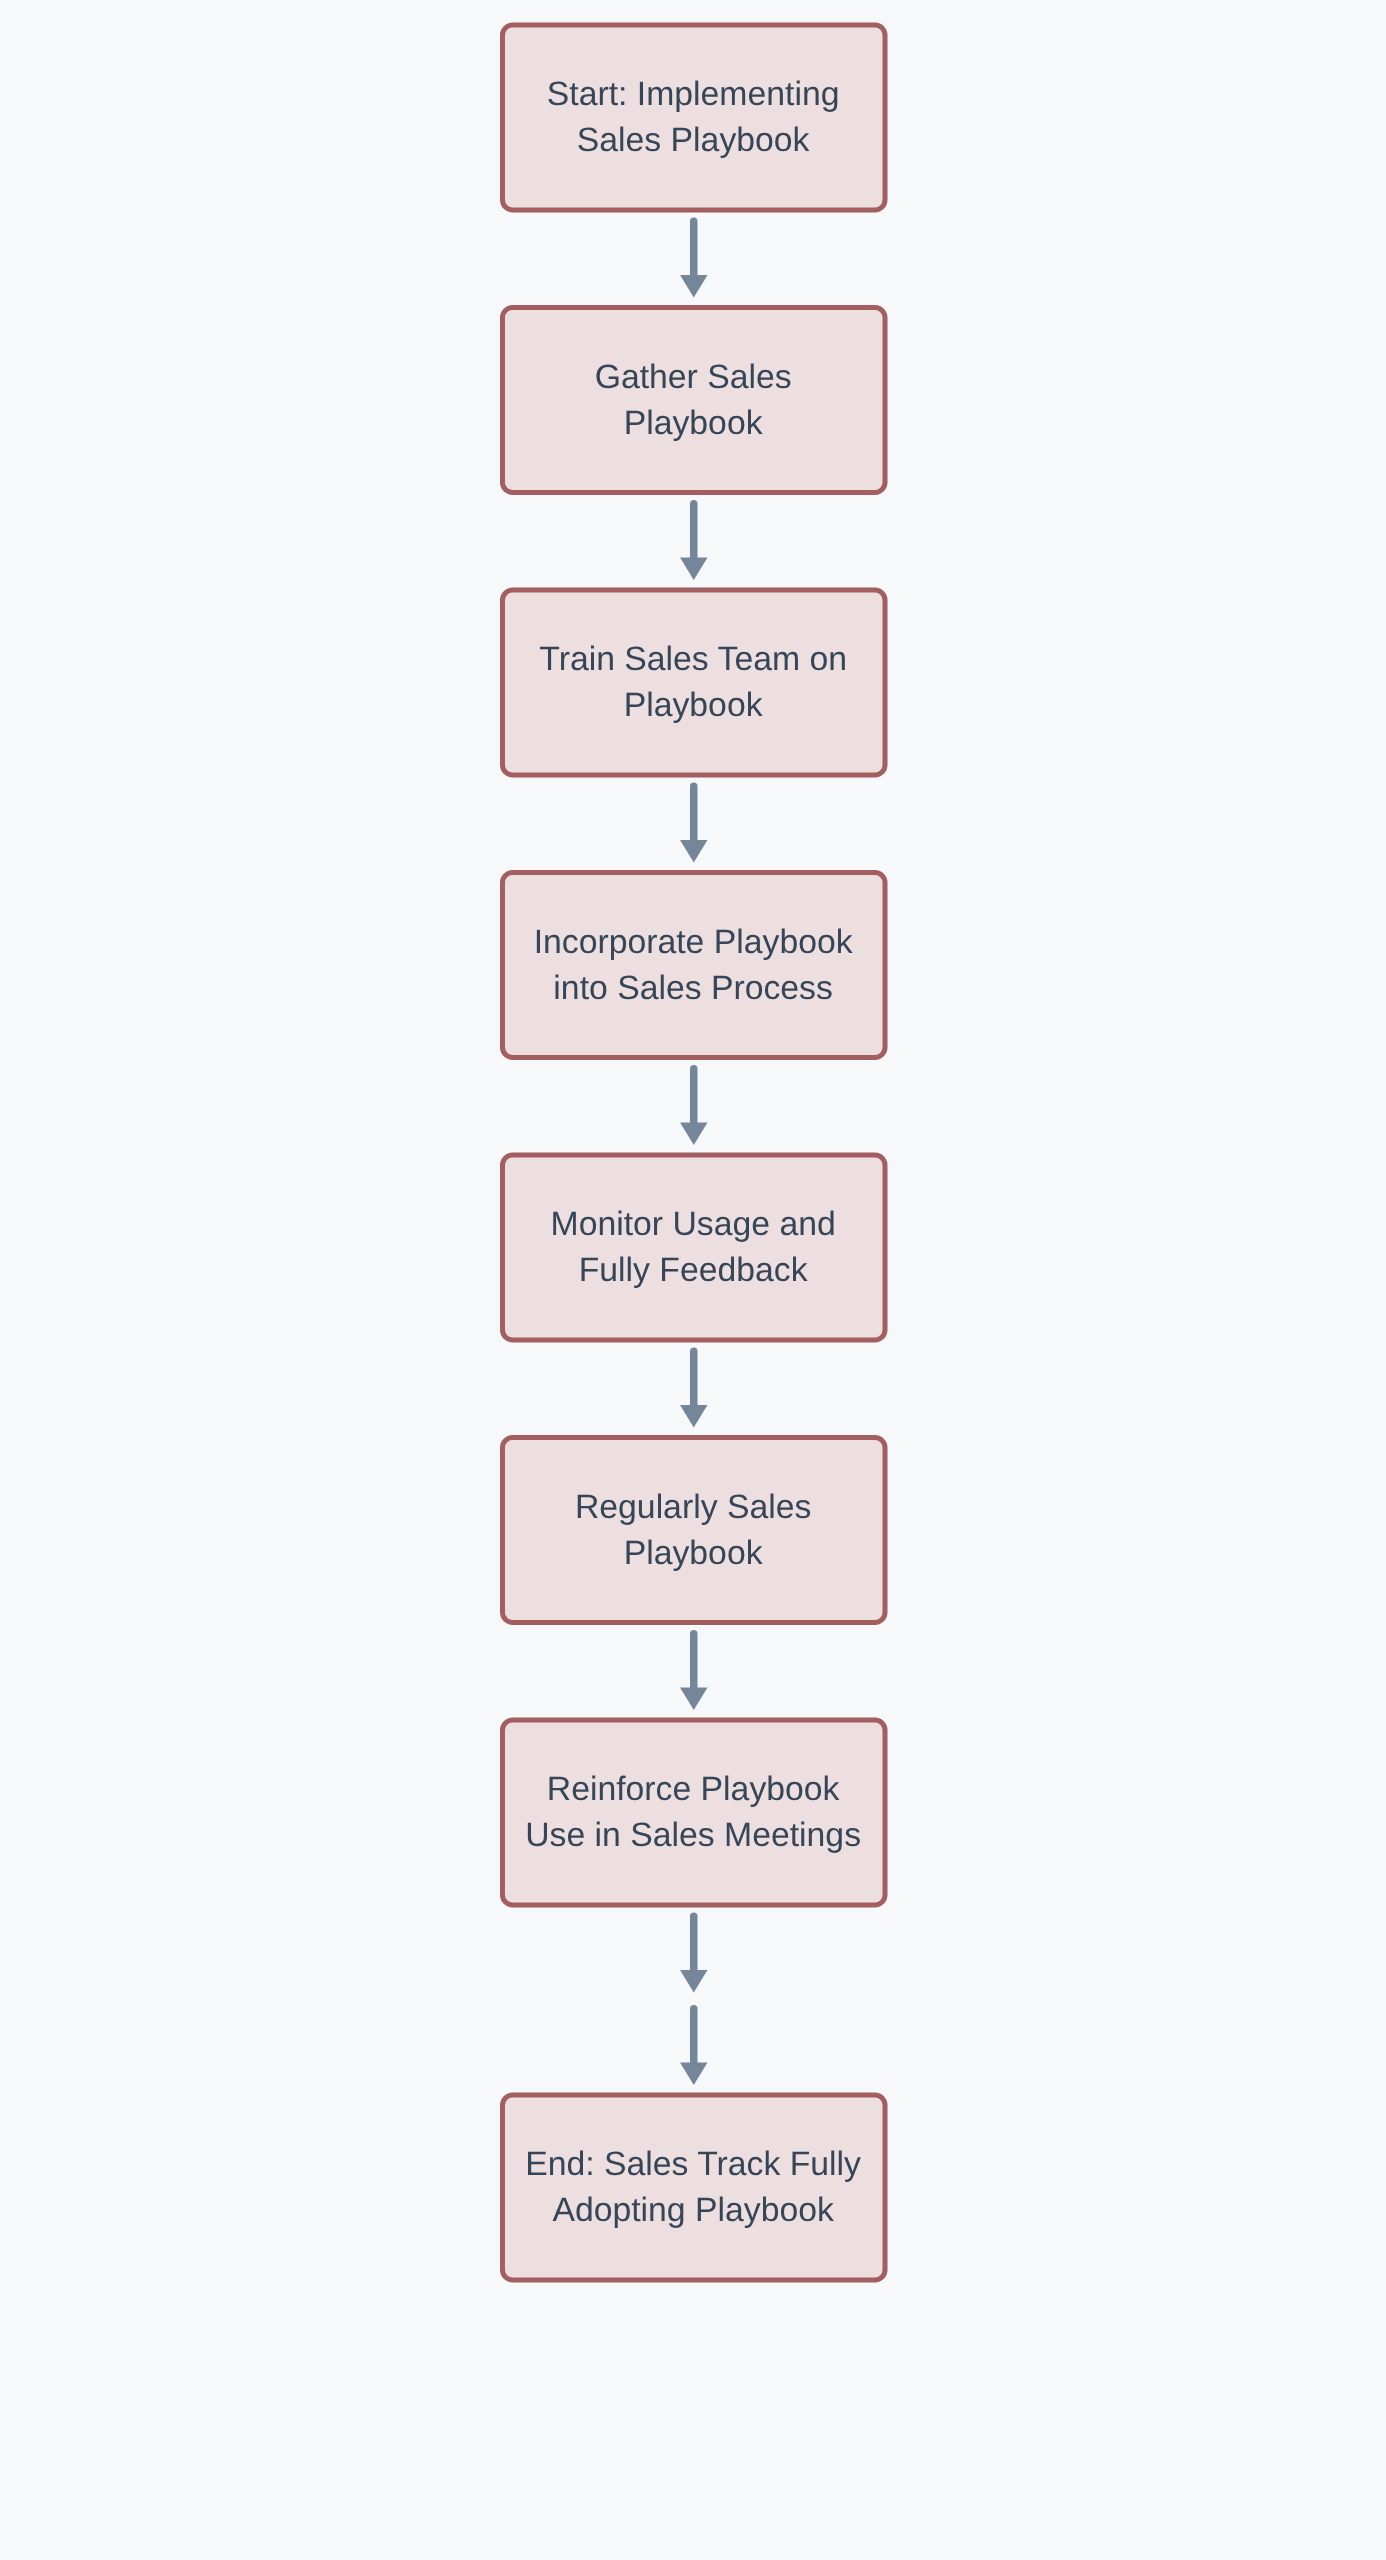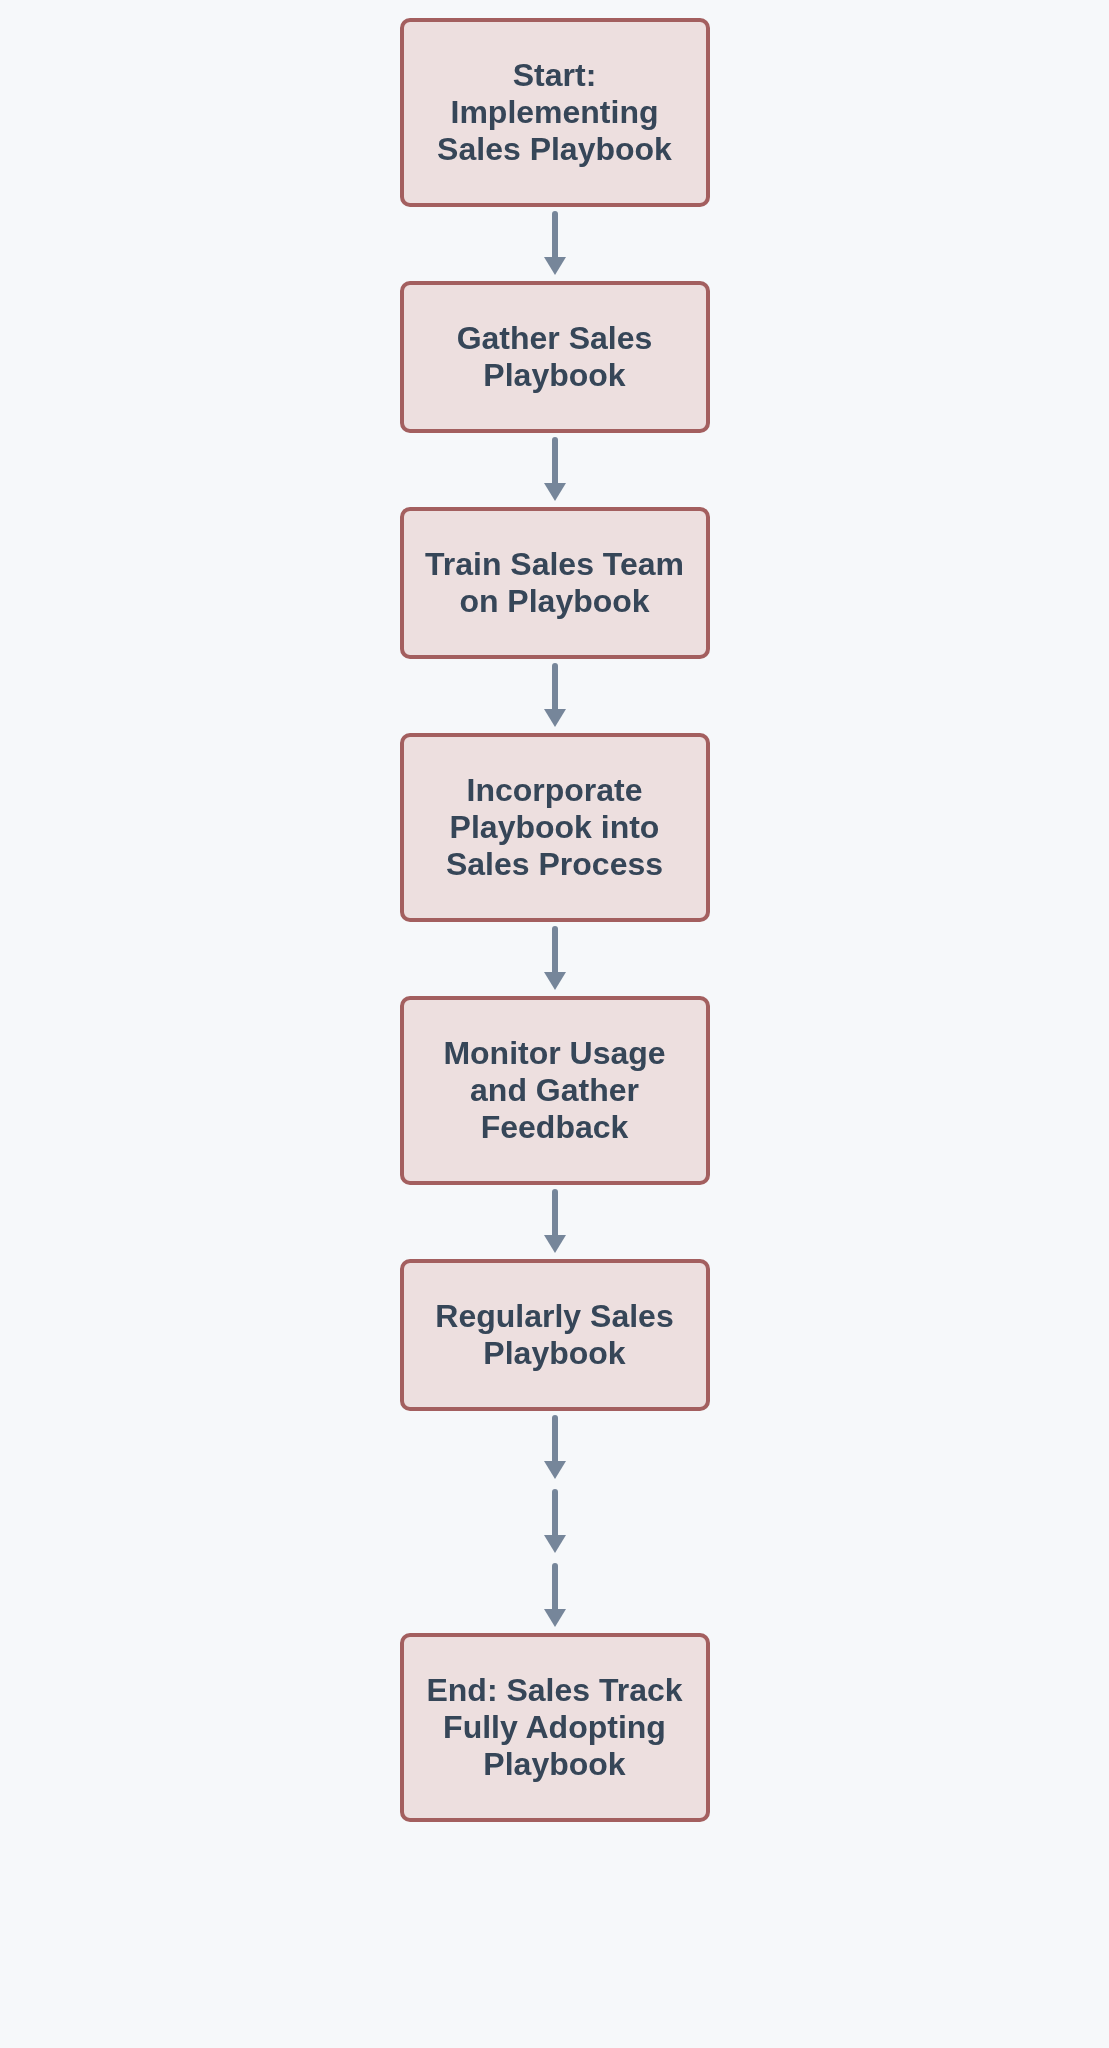--- a/index.html
+++ b/index.html
@@ -32,23 +32,23 @@
     border: 4px solid var(--node-border);
     border-radius: 10px;
     display: flex;
     align-items: center;
     justify-content: center;
     text-align: center;
     flex-shrink: 0;
   }
   .node-label {
     color: var(--text);
-    font-size: 32px;
+    font-size: 27px;
     line-height: 37px;
-    font-weight: 700;
+    font-weight: 400;
   }
   .arrow {
     height: 74px;
     width: 26px;
     flex-shrink: 0;
     display: flex;
     align-items: center;
     justify-content: center;
   }
   .arrow svg { display: block; }
@@ -96,41 +96,44 @@
     </section>
 
     <div class="arrow">
       <svg width="26" height="74" viewBox="0 0 26 74" aria-hidden="true">
         <line x1="13" y1="7" x2="13" y2="52" stroke="var(--arrow)" stroke-width="6" stroke-linecap="round"></line>
         <path d="M 2 50 L 24 50 L 13 68 Z" fill="var(--arrow)"></path>
       </svg>
     </div>
 
     <section class="node">
-      <span class="node-label">Monitor Usage and Gather Feedback</span>
+      <span class="node-label">Monitor Usage and Fully Feedback</span>
     </section>
 
     <div class="arrow">
       <svg width="26" height="74" viewBox="0 0 26 74" aria-hidden="true">
         <line x1="13" y1="7" x2="13" y2="52" stroke="var(--arrow)" stroke-width="6" stroke-linecap="round"></line>
         <path d="M 2 50 L 24 50 L 13 68 Z" fill="var(--arrow)"></path>
       </svg>
     </div>
 
     <section class="node">
       <span class="node-label">Regularly Sales Playbook</span>
     </section>
 
     <div class="arrow">
       <svg width="26" height="74" viewBox="0 0 26 74" aria-hidden="true">
         <line x1="13" y1="7" x2="13" y2="52" stroke="var(--arrow)" stroke-width="6" stroke-linecap="round"></line>
         <path d="M 2 50 L 24 50 L 13 68 Z" fill="var(--arrow)"></path>
       </svg>
     </div>
 
+    <section class="node">
+      <span class="node-label">Reinforce Playbook Use in Sales Meetings</span>
+    </section>
 
     <div class="arrow">
       <svg width="26" height="74" viewBox="0 0 26 74" aria-hidden="true">
         <line x1="13" y1="7" x2="13" y2="52" stroke="var(--arrow)" stroke-width="6" stroke-linecap="round"></line>
         <path d="M 2 50 L 24 50 L 13 68 Z" fill="var(--arrow)"></path>
       </svg>
     </div>
 
 
     <div class="arrow">

